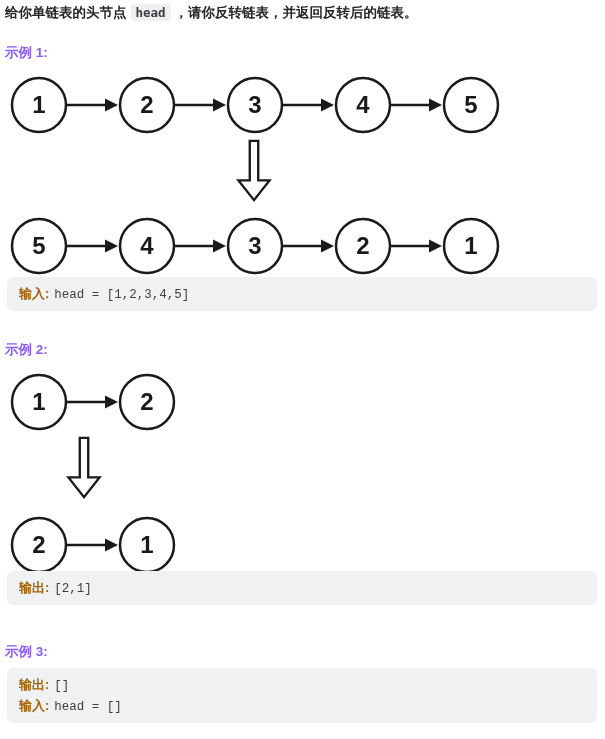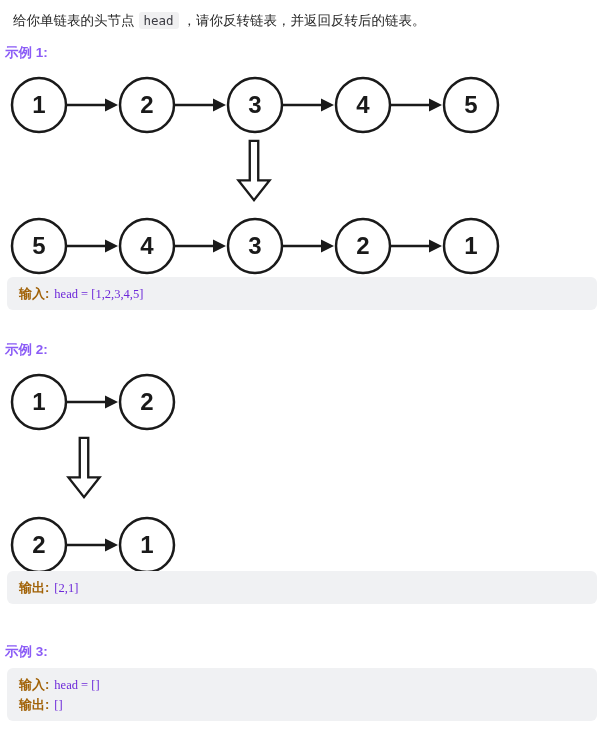--- a/index.html
+++ b/index.html
@@ -3,22 +3,22 @@
 <meta charset="utf-8">
 <style>
   html,body{margin:0;padding:0;}
   body{
     width:605px;height:739px;background:#ffffff;overflow:hidden;
     font-family:"Liberation Sans","DejaVu Sans",sans-serif;
     color:#262626;position:relative;
   }
   .page{position:absolute;left:0;top:0;width:605px;height:739px;}
   .desc{
-    position:absolute;left:5px;top:3px;width:592px;margin:8px;
-    font-size:13.5px;line-height:1.5;color:#262626;
+    position:absolute;left:5px;top:3px;width:592px;margin:0;
+    font-size:13.5px;line-height:1.5;color:#262626;font-weight:bold;
   }
   .chip{
     font-family:"DejaVu Sans Mono","Liberation Mono",monospace;
     font-size:12.5px;background:#f0f0f1;color:#3c3c43;
     padding:1px 5px;border-radius:3px;margin:0 4px;
   }
   .ex-h{
     position:absolute;left:5px;font-size:13.5px;font-weight:bold;color:#8b5cf6;
     white-space:nowrap;
   }
@@ -27,22 +27,22 @@
   svg text{font-family:"Liberation Sans","DejaVu Sans",sans-serif;}
   .down-arrow{position:absolute;width:48px;height:64px;}
   .io-block{
     position:absolute;left:7px;width:566px;
     background:#f0f1f3;border-radius:6px;
     padding:7px 12px 6px 12px;
   }
   .io-line{font-size:13px;line-height:20px;white-space:nowrap;}
   .io-line strong{font-weight:bold;color:#a16207;margin-right:5px;}
   .io-line code{
-    font-family:Liberation Serif, serif;
-    font-size:12.5px;color:#6d28d9;margin-top:42px;
+    font-family:Liberation Mono, monospace;
+    font-size:12.5px;color:#404040;margin-top:42px;
   }
 </style>
 </head>
 <body>
 
 <div class="page">
 
   <p class="desc"><span>给你单链表的头节点</span><code class="chip">head</code><span>，请你反转链表，并返回反转后的链表。</span></p>
 
   <strong class="ex-h" style="top:44px">示例 1:</strong>
@@ -133,17 +133,17 @@
       </svg>
     </div>
 
   <div class="io-block" style="top:571px">
     <div class="io-line"><strong>输出:</strong><code>[2,1]</code></div>
   </div>
 
   <strong class="ex-h" style="top:643px">示例 3:</strong>
 
   <div class="io-block" style="top:668px">
+    <div class="io-line"><strong>输出:</strong><code>[]</code></div>
     <div class="io-line"><strong>输入:</strong><code>head = []</code></div>
-    <div class="io-line"><strong>输出:</strong><code>[]</code></div>
   </div>
 
 </div>
 
 </body></html>

